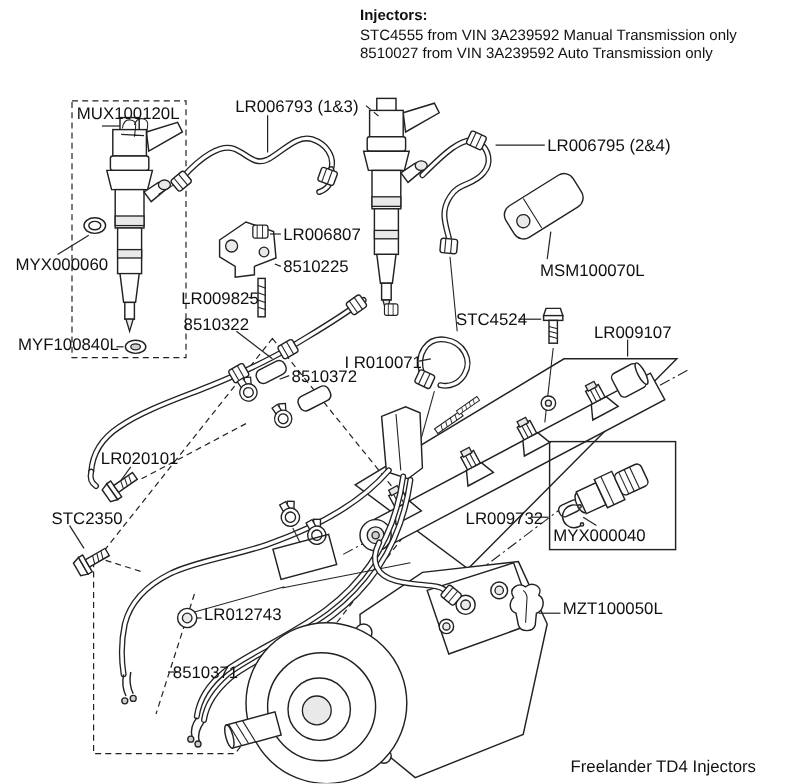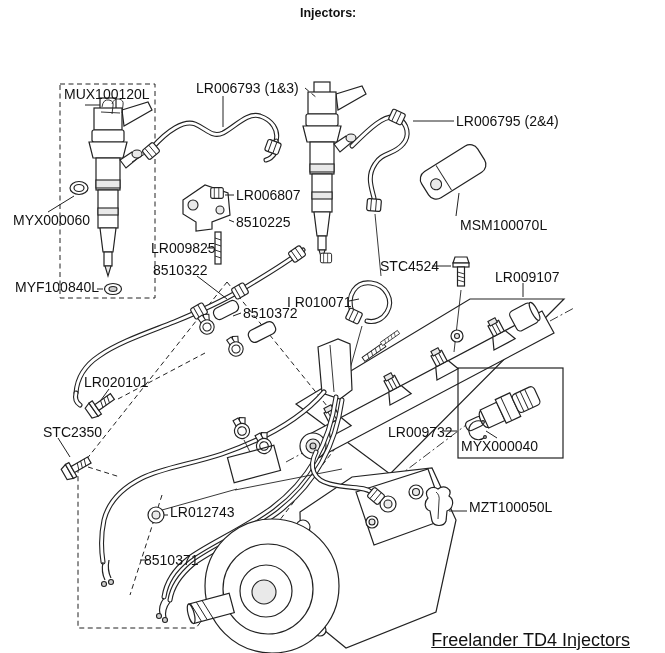--- a/index.html
+++ b/index.html
@@ -1,21 +1,21 @@
 <!DOCTYPE html>
 <html><head>
 <meta charset="utf-8">
 <style>
   html,body{margin:0;padding:0;background:#fff;}
   .stage{position:relative;width:654px;height:653px;background:#fff;overflow:hidden;
          font-family:"Liberation Sans",sans-serif;color:#111;}
   .note{position:absolute;left:300px;top:6px;font-size:12.5px;line-height:15.5px;white-space:nowrap;}
   .note .title{font-weight:bold;}
   .part-label{position:absolute;font-size:14px;line-height:14px;white-space:nowrap;color:#111;}
-  .caption{position:absolute;right:24px;top:630px;font-size:18px;white-space:nowrap;text-decoration:underline;}
+  .caption{position:absolute;right:24px;top:630px;font-size:14px;white-space:nowrap;}
   svg{position:absolute;left:0;top:0;}
   .fw{fill:#fff;stroke:#222;stroke-width:1.2}
   .fg{fill:#e9e9e9;stroke:#222;stroke-width:1.1}
   .fd{fill:#cfcfcf;stroke:#222;stroke-width:1.1}
   .ln{fill:none;stroke:#222;stroke-width:1.2}
   .thin{fill:none;stroke:#222;stroke-width:0.9}
   .to{fill:none;stroke:#222;stroke-width:5;stroke-linecap:round}
   .ti{fill:none;stroke:#fff;stroke-width:2.8;stroke-linecap:round}
   .dash{fill:none;stroke:#222;stroke-width:1;stroke-dasharray:5 3.5}
   .dashdot{fill:none;stroke:#222;stroke-width:0.9;stroke-dasharray:9 3 2 3}
@@ -301,28 +301,30 @@
 
   <g>
     <path d="M428,498 C423,490 432,485 438,489 C444,484 453,489 449,496 C455,500 453,509 447,511 L446,521 C444,527 434,527 432,521 L430,511 C424,509 424,502 428,498 Z" class="fw"></path>
     <path d="M436,492 q4,3 3,9 l-1,18" class="thin"></path>
     <line x1="467" y1="511" x2="449" y2="511" class="ldr"></line>
   </g>
 </svg>
 
   <div class="note">
     <div class="title">Injectors:</div>
+    <div>STC4555 from VIN 3A239592 Manual Transmission only</div>
+    <div>8510027 from VIN 3A239592 Auto Transmission only</div>
   </div>
 
   <div class="part-label" style="left:64px;top:87px">MUX100120L</div>
   <div class="part-label" style="left:196px;top:81px">LR006793 (1&amp;3)</div>
   <div class="part-label" style="left:456px;top:114px">LR006795 (2&amp;4)</div>
   <div class="part-label" style="left:236px;top:188px">LR006807</div>
   <div class="part-label" style="left:236px;top:215px">8510225</div>
-  <div class="part-label" style="left:460px;top:218px">MSM100070L</div>
+  <div class="part-label" style="left:450px;top:218px">MSM100070L</div>
   <div class="part-label" style="left:13px;top:213px">MYX000060</div>
   <div class="part-label" style="left:151px;top:241px">LR009825</div>
   <div class="part-label" style="left:380px;top:259px">STC4524</div>
   <div class="part-label" style="left:153px;top:263px">8510322</div>
   <div class="part-label" style="left:495px;top:270px">LR009107</div>
   <div class="part-label" style="left:15px;top:280px">MYF100840L</div>
   <div class="part-label" style="left:287px;top:295px">I R010071</div>
   <div class="part-label" style="left:243px;top:306px">8510372</div>
   <div class="part-label" style="left:84px;top:375px">LR020101</div>
   <div class="part-label" style="left:43px;top:425px">STC2350</div>

